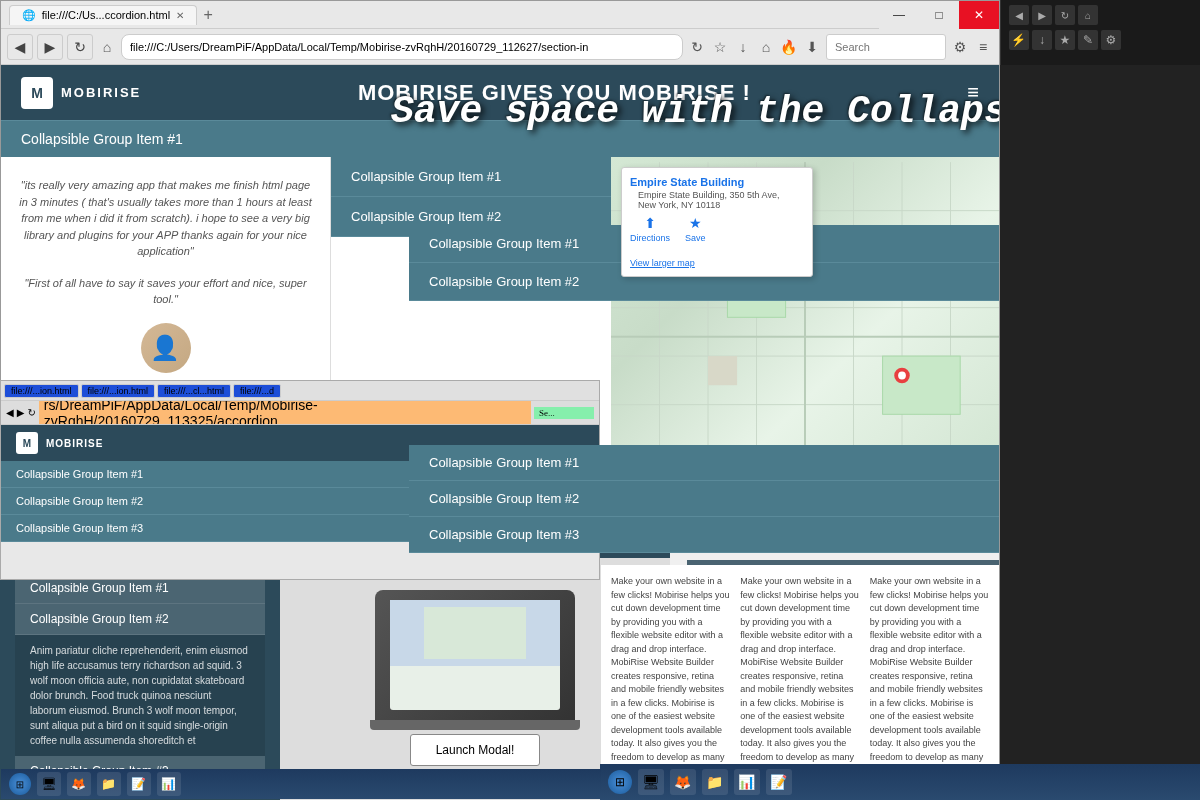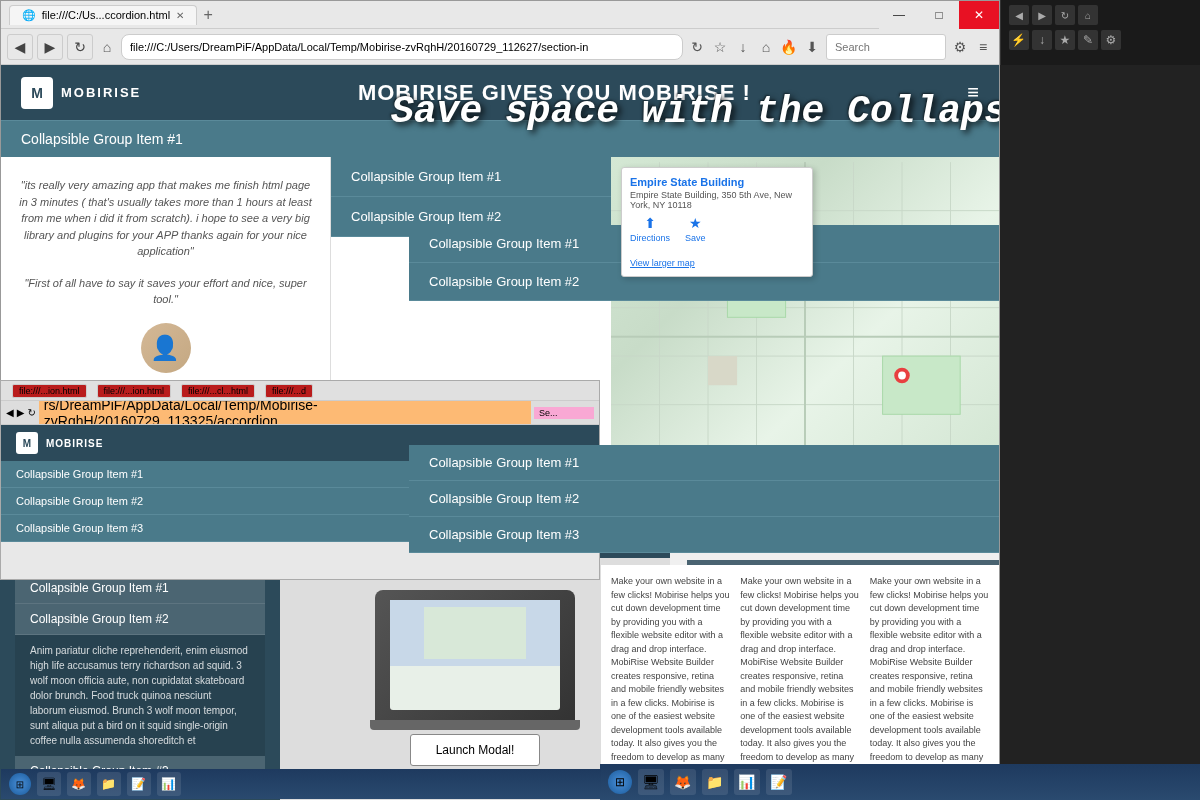--- a/index.html
+++ b/index.html
@@ -294,21 +294,21 @@
 
     .map-popup-title {
       font-weight: bold;
       color: #1a73e8;
       font-size: 11px;
     }
 
     .map-popup-addr {
       color: #555;
       font-size: 9px;
-      margin: 2px 0;
+      margin: 2px 8px;
     }
 
     .map-popup-actions {
       display: flex;
       gap: 15px;
       margin-top: 5px;
     }
 
     .map-action {
       font-size: 9px;
@@ -381,26 +381,25 @@
       display: flex;
       align-items: center;
       padding: 0 3px;
       gap: 2px;
       border-bottom: 1px solid #ccc;
       font-size: 9px;
       overflow: hidden;
     }
 
     .l2-tab {
-      background: #b91c1c;
+      background: #1d4ed8;
       border: 1px solid #ccc;
       padding: 1px 6px;
       border-radius: 2px;
       white-space: nowrap;
-      margin-left: 8px;
     }
 
     .browser-layer2-content {
       display: flex;
       flex-direction: column;
       height: calc(100% - 44px);
     }
 
     .l2-header {
       background: #2c4a5a;
@@ -914,21 +913,21 @@
     <div class="l2-tab">file:///...ion.html</div>
     <div class="l2-tab">file:///...ion.html</div>
     <div class="l2-tab">file:///...cl...html</div>
     <div class="l2-tab">file:///...d</div>
   </div>
   <div class="browser-layer2-toolbar">
     <span style="cursor:pointer;">◀</span>
     <span style="cursor:pointer;">▶</span>
     <span style="cursor:pointer;">↻</span>
     <span style="flex:1; background:#fdba74; padding:1px 5px; font-size:14px;">rs/DreamPiF/AppData/Local/Temp/Mobirise-zvRqhH/20160729_113325/accordion</span>
-    <span style="background:#f9a8d4; padding:1px 5px; font-size:9px; width:60px;">Se...</span>
+    <span style="background:#86efac; padding:1px 5px; font-size:9px; width:60px;font-family:Liberation Serif, serif;">Se...</span>
   </div>
   <div class="browser-layer2-content">
     <div class="l2-header">
       <div class="l2-logo-icon">M</div>
       <span class="l2-logo-text">MOBIRISE</span>
     </div>
     <div class="l2-collapsibles">
       <div class="l2-coll-item">Collapsible Group Item #1</div>
       <div class="l2-coll-item">Collapsible Group Item #2</div>
       <div class="l2-coll-item">Collapsible Group Item #3</div>

